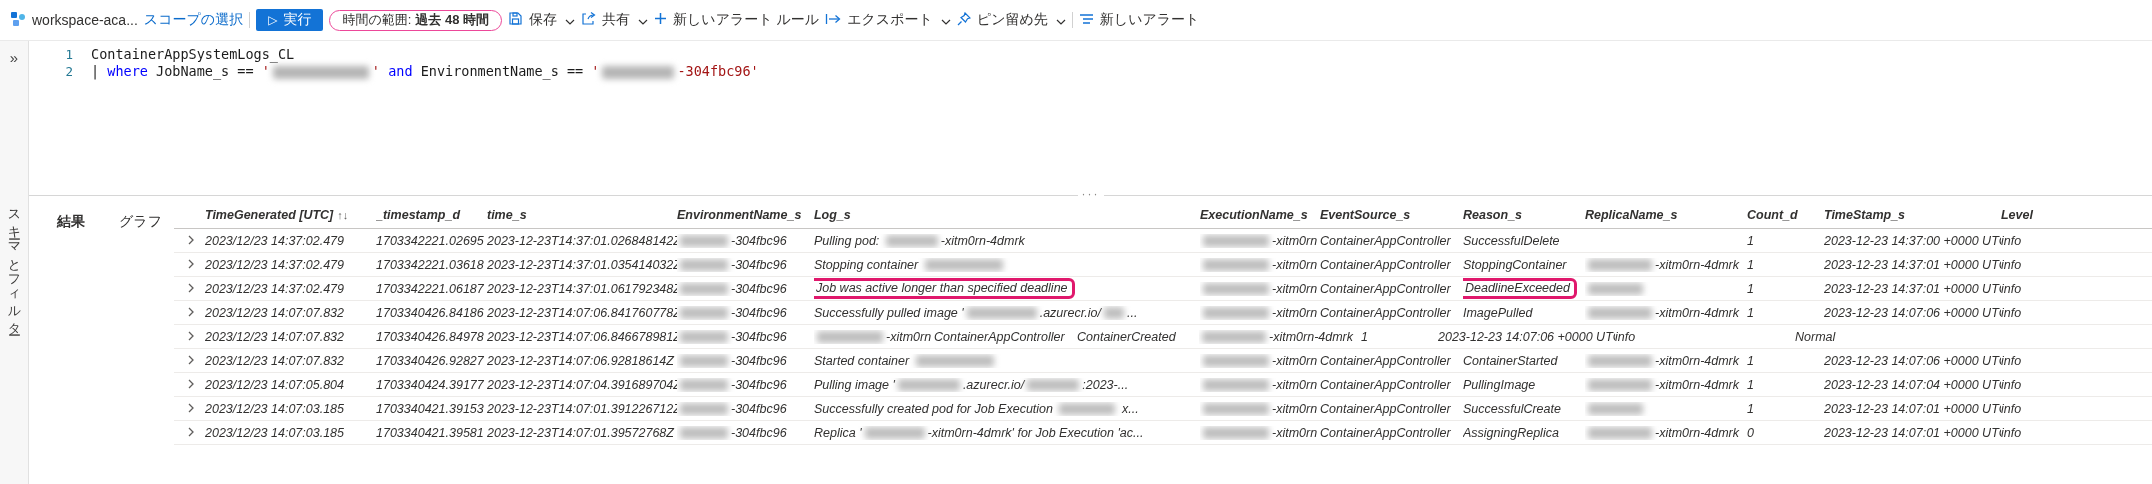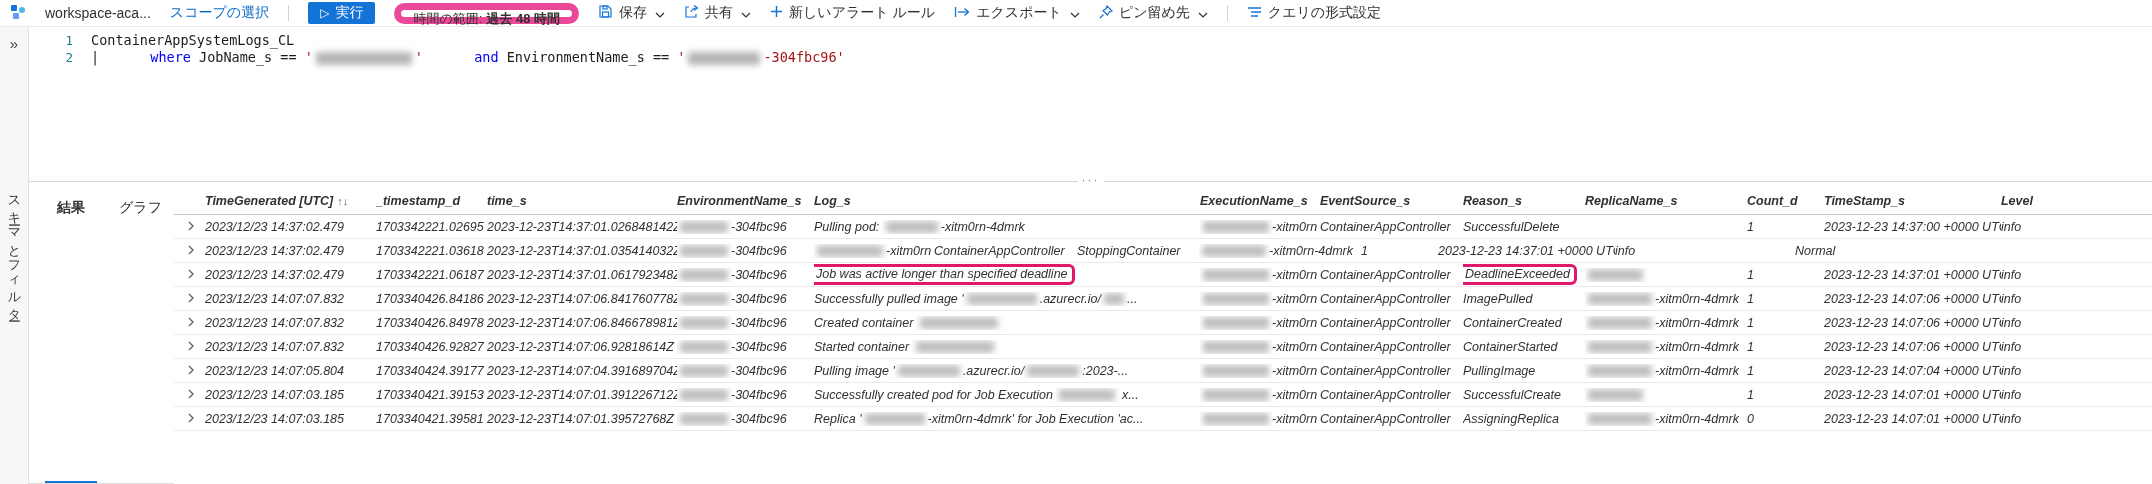--- a/index.html
+++ b/index.html
@@ -1,30 +1,30 @@
 <!DOCTYPE html>
 <html><head>
 <meta charset="utf-8">
 <style>
   * { margin:0; padding:0; box-sizing:border-box; }
   html,body { width:2152px; height:484px; overflow:hidden; background:#fff;
     font-family:"Liberation Sans","DejaVu Sans",sans-serif; color:#323130; }
 
   
-  .toolbar { height:27px; display:flex; align-items:center; gap:19px;
+  .toolbar { height:41px; display:flex; align-items:center; gap:6px;
     padding:0 10px; border-bottom:1px solid #eaeaea; font-size:14px; }
   .tb-item { display:flex; align-items:center; gap:6px; cursor:pointer; white-space:nowrap; }
   .tb-sep { width:1px; height:16px; background:#d1d1d1; }
   .ws-label { color:#323130; max-width:130px; overflow:hidden; }
   .link-blue { color:#0b6bcb; }
   .run-btn { background:#1373d6; color:#fff; border:none; border-radius:2px;
     height:22px; padding:0 12px; display:flex; align-items:center; gap:6px;
     font-size:14px; cursor:pointer; }
   .run-tri { font-size:12px; line-height:1; }
-  .time-pill { border:7px solid #ec4899; border-radius:12px; height:21px;
+  .time-pill { border:1px solid #ec4899; border-radius:12px; height:21px;
     padding:0 12px; display:flex; align-items:flex-start; gap:4px; font-size:13px; }
   .time-pill b { font-weight:700; }
   .icon-svg { display:inline-block; vertical-align:middle; }
   .chev { margin-left:2px; }
 
   
   .body-row { display:flex; height:457px; }
   .rail { width:29px; background:#f7f7f7; border-right:1px solid #e1e1e1;
     position:relative; flex:none; }
   .rail-expand { color:#444; font-size:15px; text-align:center; padding-top:8px; cursor:pointer; }
@@ -32,21 +32,21 @@
     font-size:13px; color:#3b3a39; letter-spacing:1px; white-space:nowrap; cursor:pointer; }
   .content { flex:1; display:flex; flex-direction:column; overflow:hidden; }
 
   
   .editor { height:154px; padding-top:5px; font-family:"DejaVu Sans Mono","Liberation Mono",monospace;
     font-size:13.5px; line-height:17px; cursor:text; }
   .code-line { display:flex; }
   .gutter { width:62px; text-align:right; padding-right:18px; color:#237893; flex:none;
     font-size:12.5px; }
   .tok-plain { color:#1b1b1b; }
-  .tok-kw { color:#0000ff;margin-left:43px; }
+  .tok-kw { color:#0000ff; }
   .tok-str { color:#a31515; }
   .blur { display:inline-block; height:12px; background:#bfbfbf; border-radius:2px;
     filter:blur(3px); vertical-align:middle; margin:0 3px; }
   .editor .blur { height:13px; background:#b5b5b5; }
 
   
   .splitter { height:7px; border-top:1px solid #d6d6d6; position:relative; cursor:row-resize; }
   .splitter .dots { position:absolute; top:-9px; left:50%; transform:translateX(-50%);
     color:#8a8886; font-size:12px; letter-spacing:2px; background:#fff; padding:0 4px; }
 
@@ -159,21 +159,21 @@
         </svg>
     </span>
   </span>
   <span class="tb-sep"></span>
   <span class="tb-item">
     <span class="icon-svg">
       <svg width="15" height="12" viewBox="0 0 15 12" stroke="#1373d6" stroke-width="1.5">
         <path d="M1 2 H14 M4 6 H14 M4 10 H11"></path>
       </svg>
     </span>
-    <span>クエリの形式設定</span>
+    <span>新しいアラート</span>
   </span>
 </div>
 
 <div class="body-row">
   <div class="rail">
     <div class="rail-expand">»</div>
     <div class="rail-vtext">スキーマとフィルター</div>
   </div>
 
   <div class="content">
@@ -235,20 +235,21 @@
               <div class="cell c12">Normal</div>
             </div>
             <div class="grid-row">
               <div class="expander"><svg width="8" height="10" viewBox="0 0 8 10" fill="none" stroke="#605e5c" stroke-width="1.3">
                   <path d="M2 1 L6 5 L2 9"></path>
                 </svg></div>
               <div class="cell c0">2023/12/23 14:37:02.479</div>
               <div class="cell c1">1703342221.03618</div>
               <div class="cell c2">2023-12-23T14:37:01.035414032Z</div>
               <div class="cell c3"><span class="blur" style="width: 48px;"></span><span>-304fbc96</span></div>
+              <div class="cell c4"><span>Stopping container </span><span class="blur" style="width: 78px;"></span></div>
               <div class="cell c5"><span class="blur" style="width: 66px;"></span><span>-xitm0rn</span></div>
               <div class="cell c6">ContainerAppController</div>
               <div class="cell c7">StoppingContainer</div>
               <div class="cell c8"><span class="blur" style="width: 64px;"></span><span>-xitm0rn-4dmrk</span></div>
               <div class="cell c9">1</div>
               <div class="cell c10">2023-12-23 14:37:01 +0000 UTC</div>
               <div class="cell c11">info</div>
               <div class="cell c12">Normal</div>
             </div>
             <div class="grid-row">
@@ -288,21 +289,20 @@
               <div class="cell c12">Normal</div>
             </div>
             <div class="grid-row">
               <div class="expander"><svg width="8" height="10" viewBox="0 0 8 10" fill="none" stroke="#605e5c" stroke-width="1.3">
                   <path d="M2 1 L6 5 L2 9"></path>
                 </svg></div>
               <div class="cell c0">2023/12/23 14:07:07.832</div>
               <div class="cell c1">1703340426.84978</div>
               <div class="cell c2">2023-12-23T14:07:06.846678981Z</div>
               <div class="cell c3"><span class="blur" style="width: 48px;"></span><span>-304fbc96</span></div>
-              <div class="cell c4"><span>Created container </span><span class="blur" style="width: 78px;"></span></div>
               <div class="cell c5"><span class="blur" style="width: 66px;"></span><span>-xitm0rn</span></div>
               <div class="cell c6">ContainerAppController</div>
               <div class="cell c7">ContainerCreated</div>
               <div class="cell c8"><span class="blur" style="width: 64px;"></span><span>-xitm0rn-4dmrk</span></div>
               <div class="cell c9">1</div>
               <div class="cell c10">2023-12-23 14:07:06 +0000 UTC</div>
               <div class="cell c11">info</div>
               <div class="cell c12">Normal</div>
             </div>
             <div class="grid-row">

